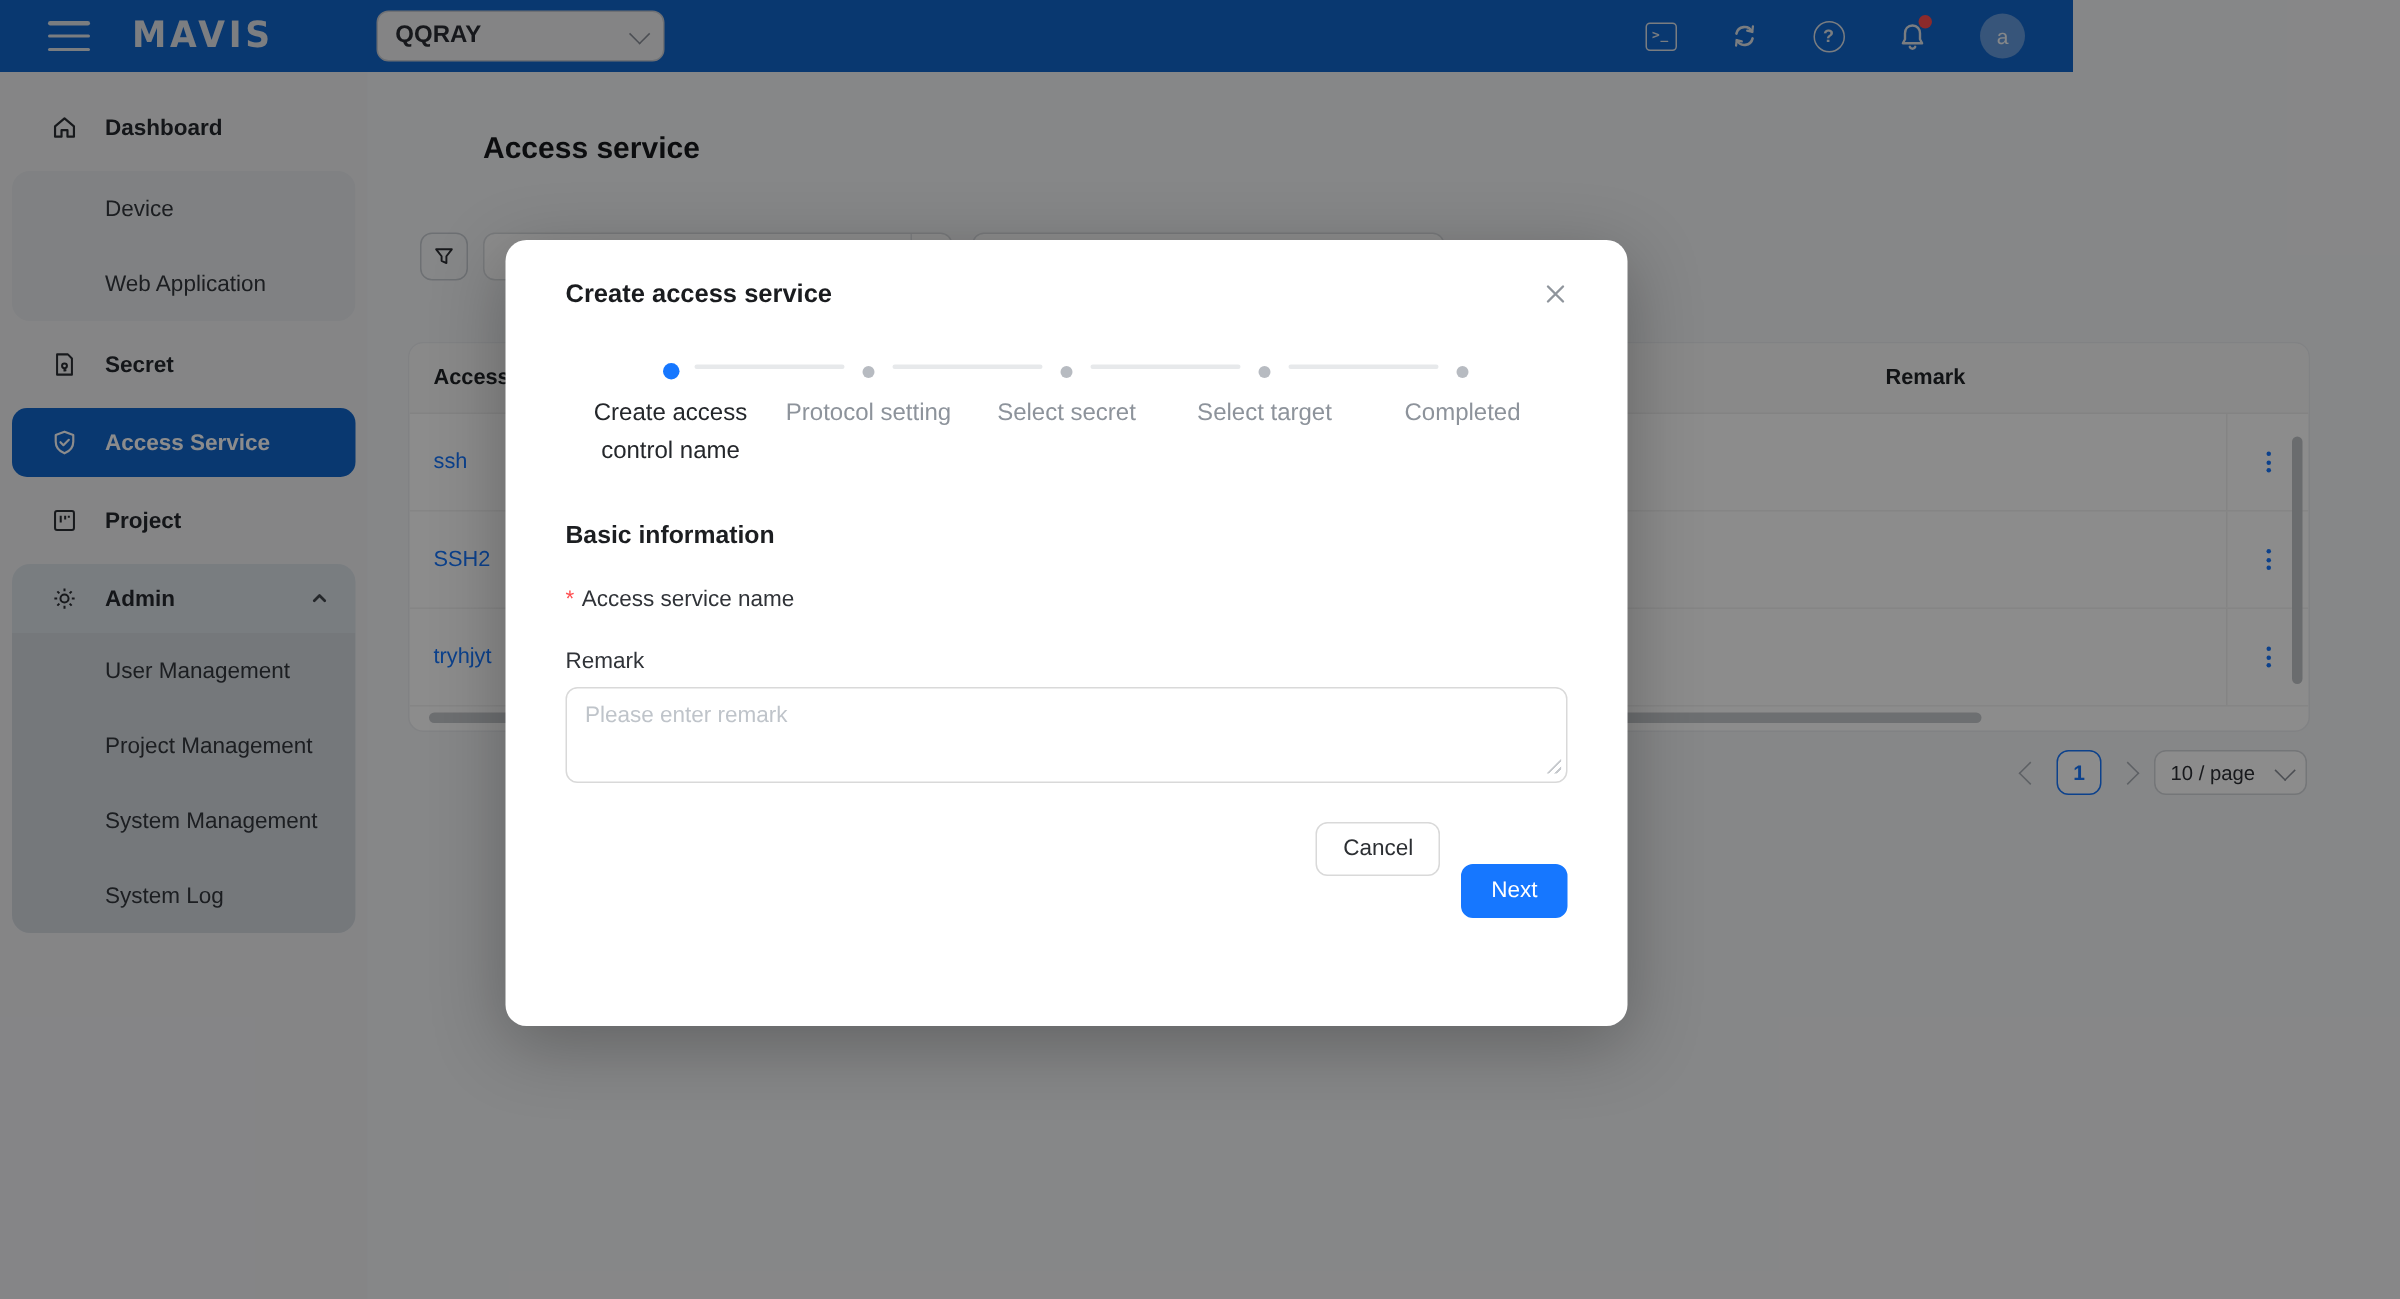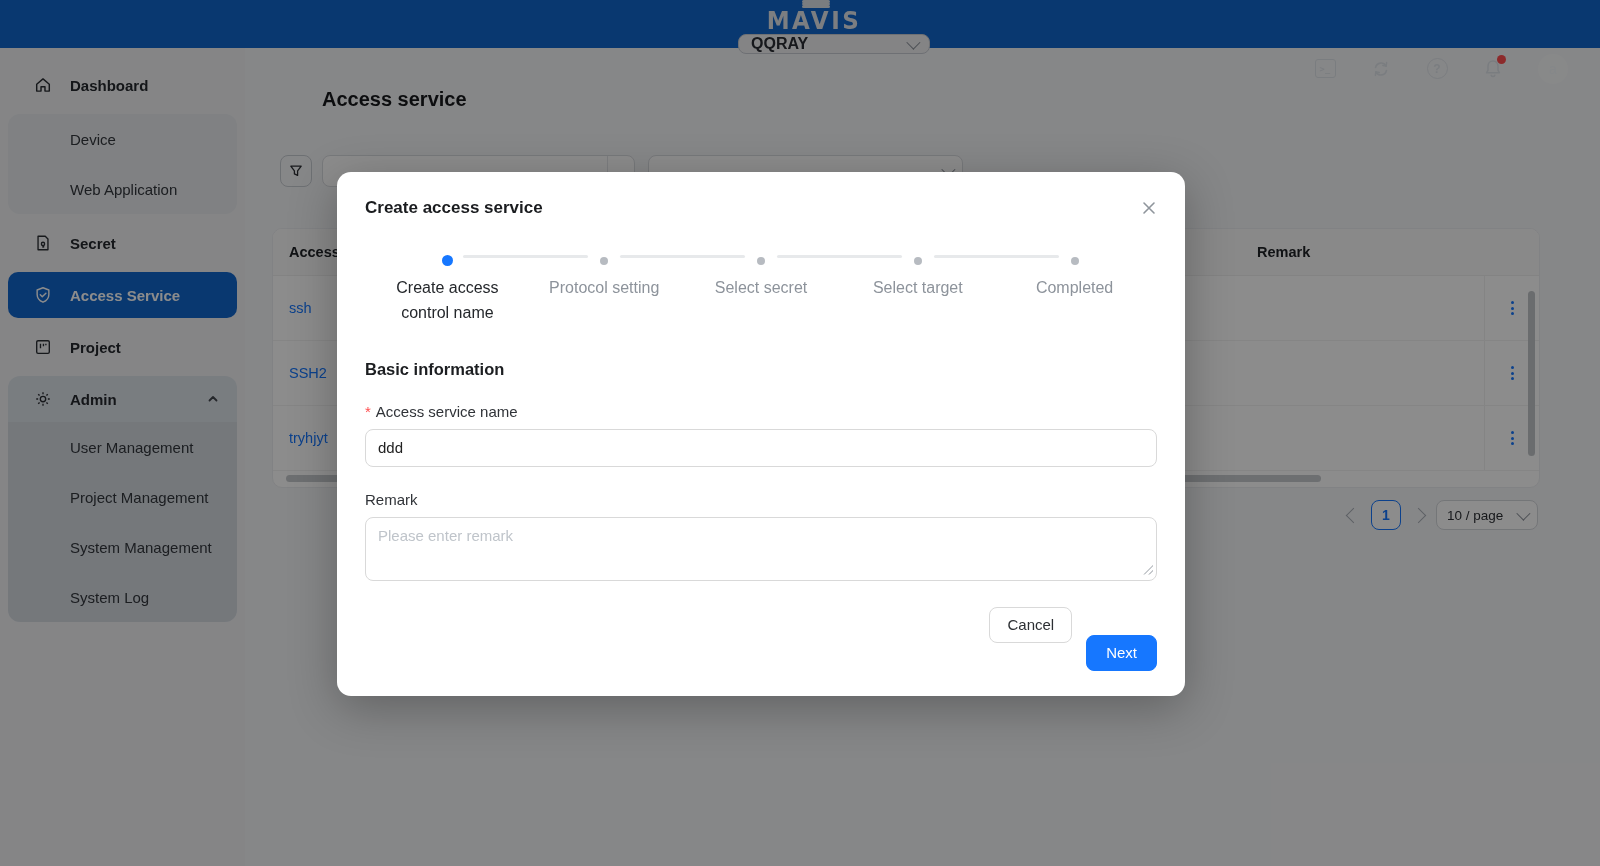--- a/index.html
+++ b/index.html
@@ -2,22 +2,22 @@
 <html><head>
 <meta charset="utf-8">
 <style>
   html,body{margin:0;padding:0;}
   body{
     width:1600px;height:866px;position:relative;overflow:hidden;
     font-family:"Liberation Sans",sans-serif;background:#f5f6f8;
     -webkit-font-smoothing:antialiased;
   }
   
-  .topbar{position:absolute;left:0;top:0;width:1600px;height:48px;background:#1266cc;
-    display:flex;align-items:center;z-index:10;flex-direction:column;}
+  .topbar{position:absolute;left:0;top:0;width:1382px;height:48px;background:#1266cc;
+    display:flex;align-items:center;z-index:10;}
   .burger{width:28px;height:20px;margin-left:32px;display:flex;flex-direction:column;justify-content:space-between;cursor:pointer;}
   .burger span{display:block;height:2.5px;background:#dfe4ea;border-radius:2px;}
   .logo{margin-left:28px;font-size:23px;font-weight:800;letter-spacing:2.5px;color:#e2e6ec;
     font-family:"DejaVu Sans",sans-serif;transform:scaleY(1.05);}
   .tenant-select{margin-left:68px;width:166px;height:32px;background:#f0f1f3;border:1px solid #c9cdd4;
     border-radius:8px;display:flex;align-items:center;justify-content:space-between;padding:0 12px;cursor:pointer;}
   .tenant-select .val{font-size:16px;color:#2a2d33;font-weight:600;}
   .chev-down{width:9px;height:9px;border-right:1.8px solid #8a8f98;border-bottom:1.8px solid #8a8f98;
     transform:rotate(45deg) translateY(-2px);}
   .top-right{margin-left:auto;display:flex;align-items:center;gap:34px;margin-right:32px;}
@@ -76,22 +76,22 @@
   .pagination{position:absolute;top:452px;right:62px;display:flex;align-items:center;gap:12px;}
   .pg-arrow{width:10px;height:10px;border-left:1.8px solid #aab0b7;border-bottom:1.8px solid #aab0b7;cursor:pointer;}
   .pg-arrow.prev{transform:rotate(45deg);}
   .pg-arrow.next{transform:rotate(225deg);}
   .pg-current{min-width:30px;height:30px;border:1.5px solid #1677ff;border-radius:8px;background:#fff;
     display:flex;align-items:center;justify-content:center;font-size:14px;font-weight:700;color:#1677ff;cursor:pointer;box-sizing:border-box;}
   .pg-size{width:102px;height:30px;border:1px solid #d4d7db;border-radius:8px;background:#fff;box-sizing:border-box;
     display:flex;align-items:center;justify-content:space-between;padding:0 10px;font-size:13.5px;color:#2c2f34;cursor:pointer;}
   
   .overlay{position:absolute;inset:0;background:rgba(0,0,0,0.45);z-index:50;}
-  .modal{position:absolute;left:337px;top:172px;width:848px;height:524px;background:#fff;border-radius:14px;
-    box-shadow:0 12px 48px rgba(0,0,0,0.28);z-index:60;box-sizing:border-box;padding:26px 28px;}
+  .modal{position:absolute;left:337px;top:160px;width:748px;height:524px;background:#fff;border-radius:14px;
+    box-shadow:0 12px 48px rgba(0,0,0,0.28);z-index:60;box-sizing:border-box;padding:26px 40px;}
   .modal-head{display:flex;align-items:flex-start;justify-content:space-between;}
   .modal-title{font-size:17px;font-weight:700;color:#1a1c1f;}
   .close-btn{width:24px;height:24px;display:flex;align-items:center;justify-content:center;color:#8f959c;cursor:pointer;margin:-2px -4px 0 0;}
   .stepper{display:flex;margin:30px 4px 0 4px;}
   .step{flex:1;text-align:center;}
   .dot-row{height:12px;position:relative;}
   .dot{width:8px;height:8px;border-radius:50%;background:#b7bbc1;display:inline-block;vertical-align:middle;margin-top:2px;}
   .step.active .dot{width:11px;height:11px;background:#1677ff;margin-top:0.5px;}
   .step:not(:last-child) .dot-row::after{content:"";position:absolute;top:4.5px;left:calc(50% + 16px);
     width:calc(100% - 32px);height:3px;border-radius:2px;background:#e7e9eb;}
@@ -341,21 +341,20 @@
       <div class="dot-row"><span class="dot"></span></div>
       <div class="step-label">Completed</div>
     </div>
   </div>
 
   <div class="section-title">Basic information</div>
 
   <div class="field-label">
     <span class="req">*</span><span>Access service name</span>
   </div>
-  <input class="text-input" type="text" value="ddd" style="">
 
   <div class="field-label">Remark</div>
   <div class="ta-wrap">
     <textarea class="remark-ta" placeholder="Please enter remark" style=""></textarea>
     <span class="resize-handle"></span>
   </div>
 
   <div class="modal-footer">
     <div class="btn btn-cancel">Cancel</div>
     <div class="btn btn-next">Next</div>

